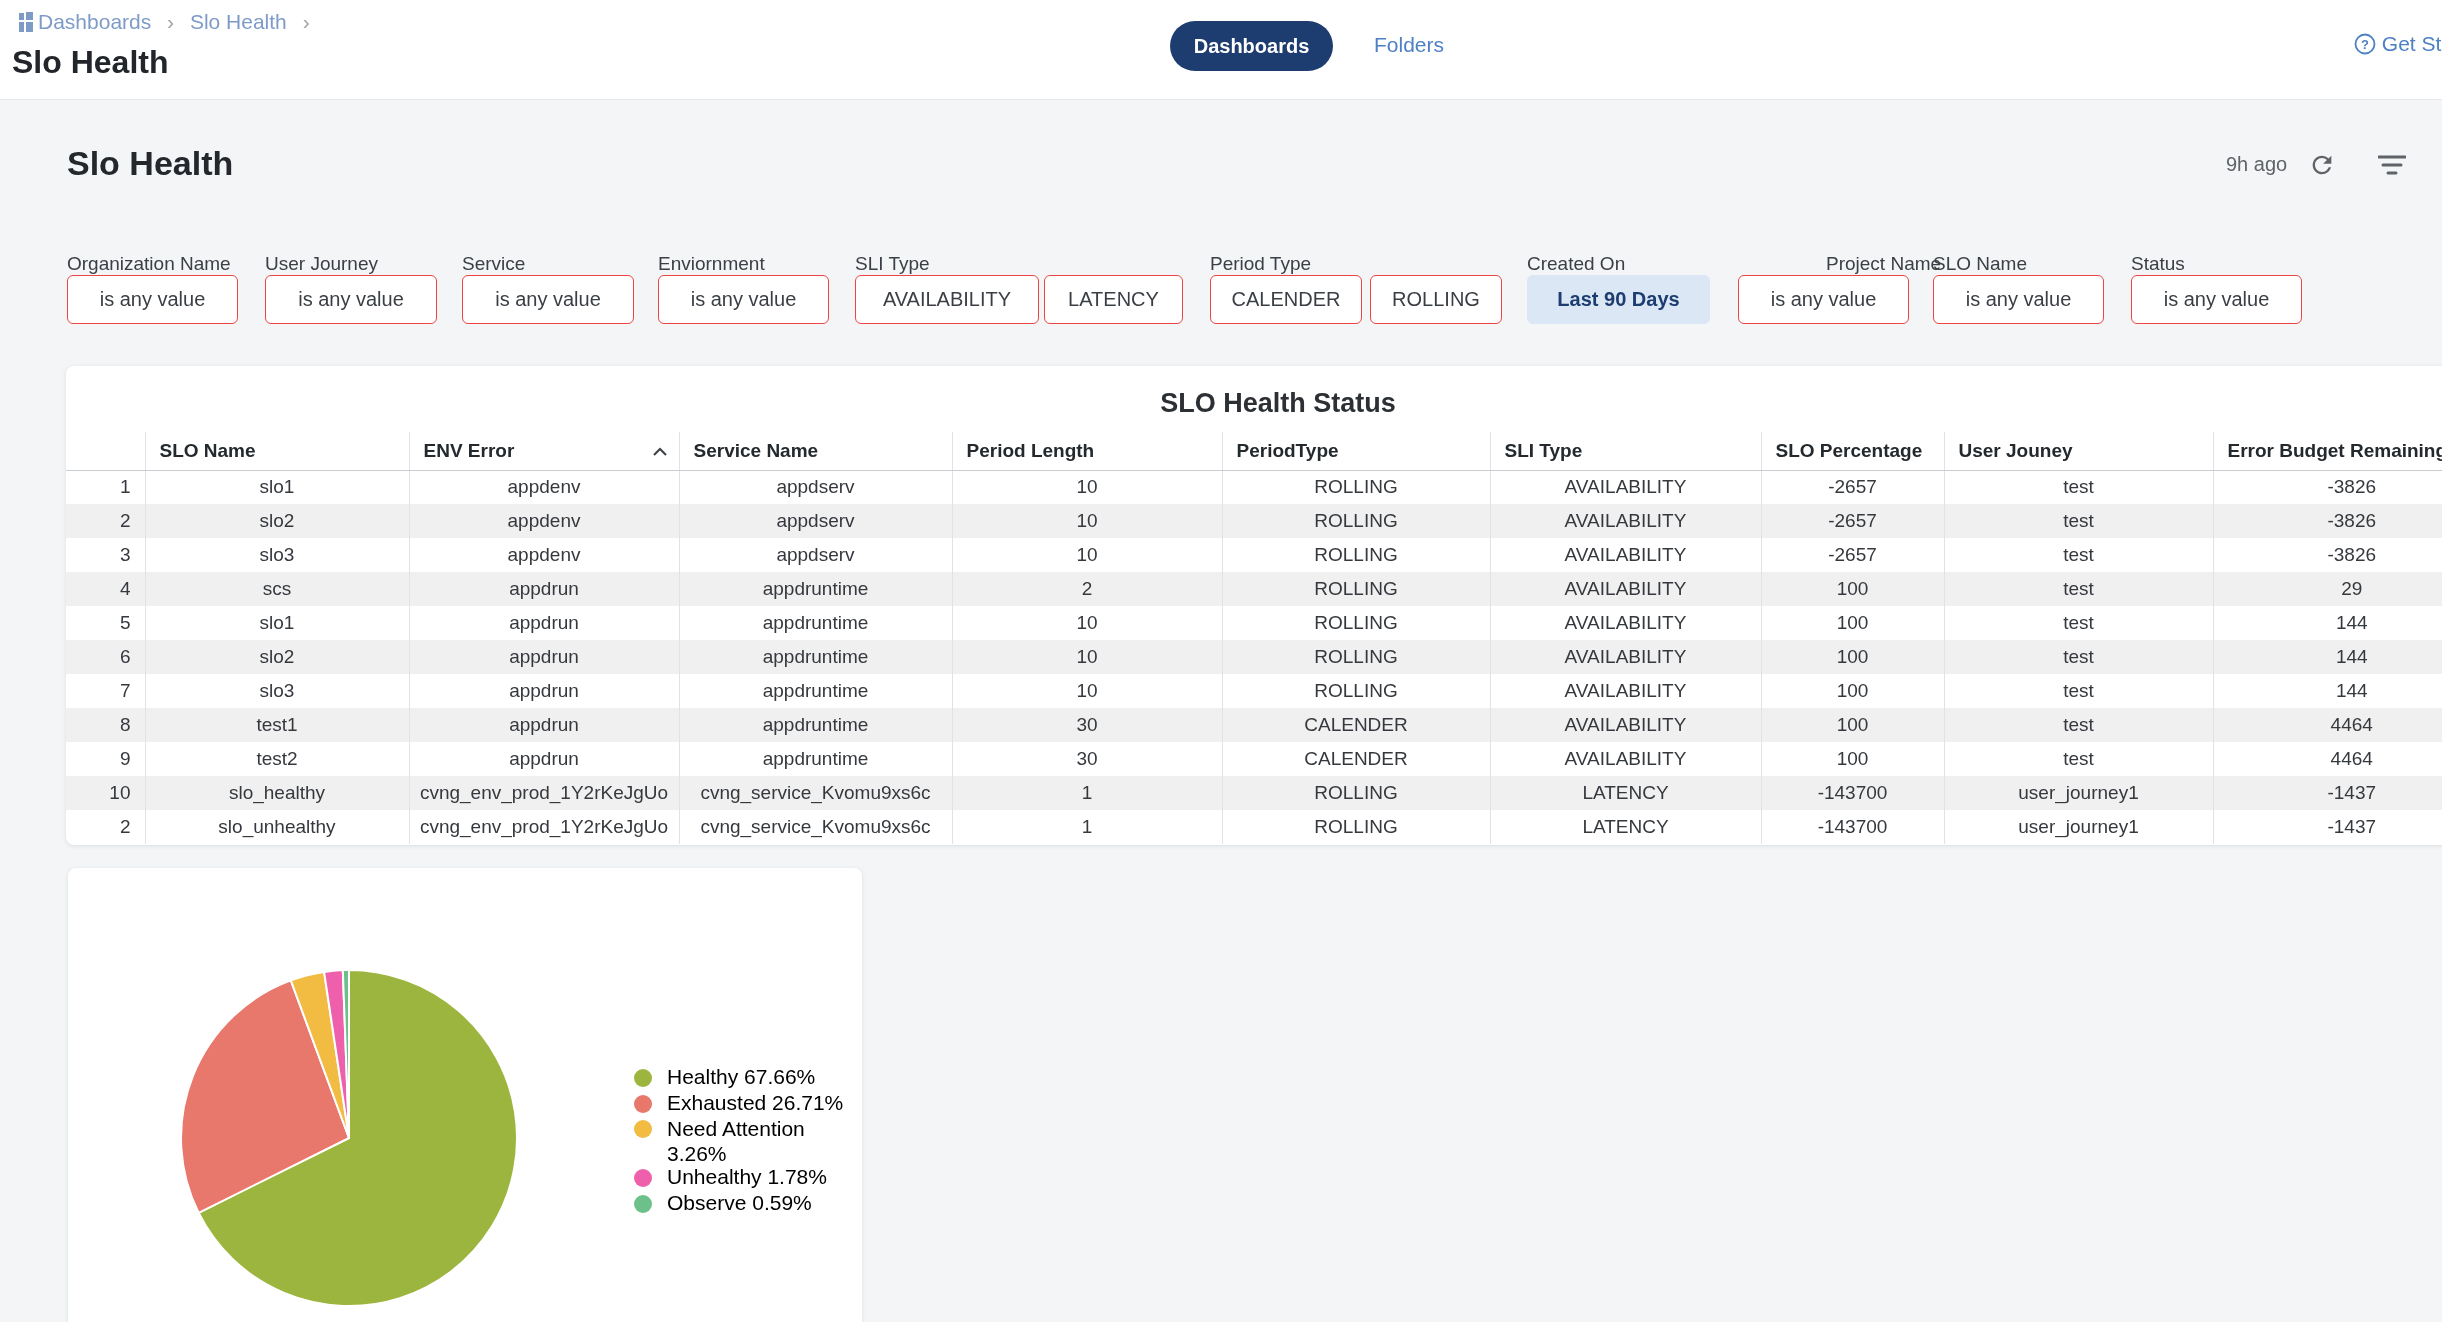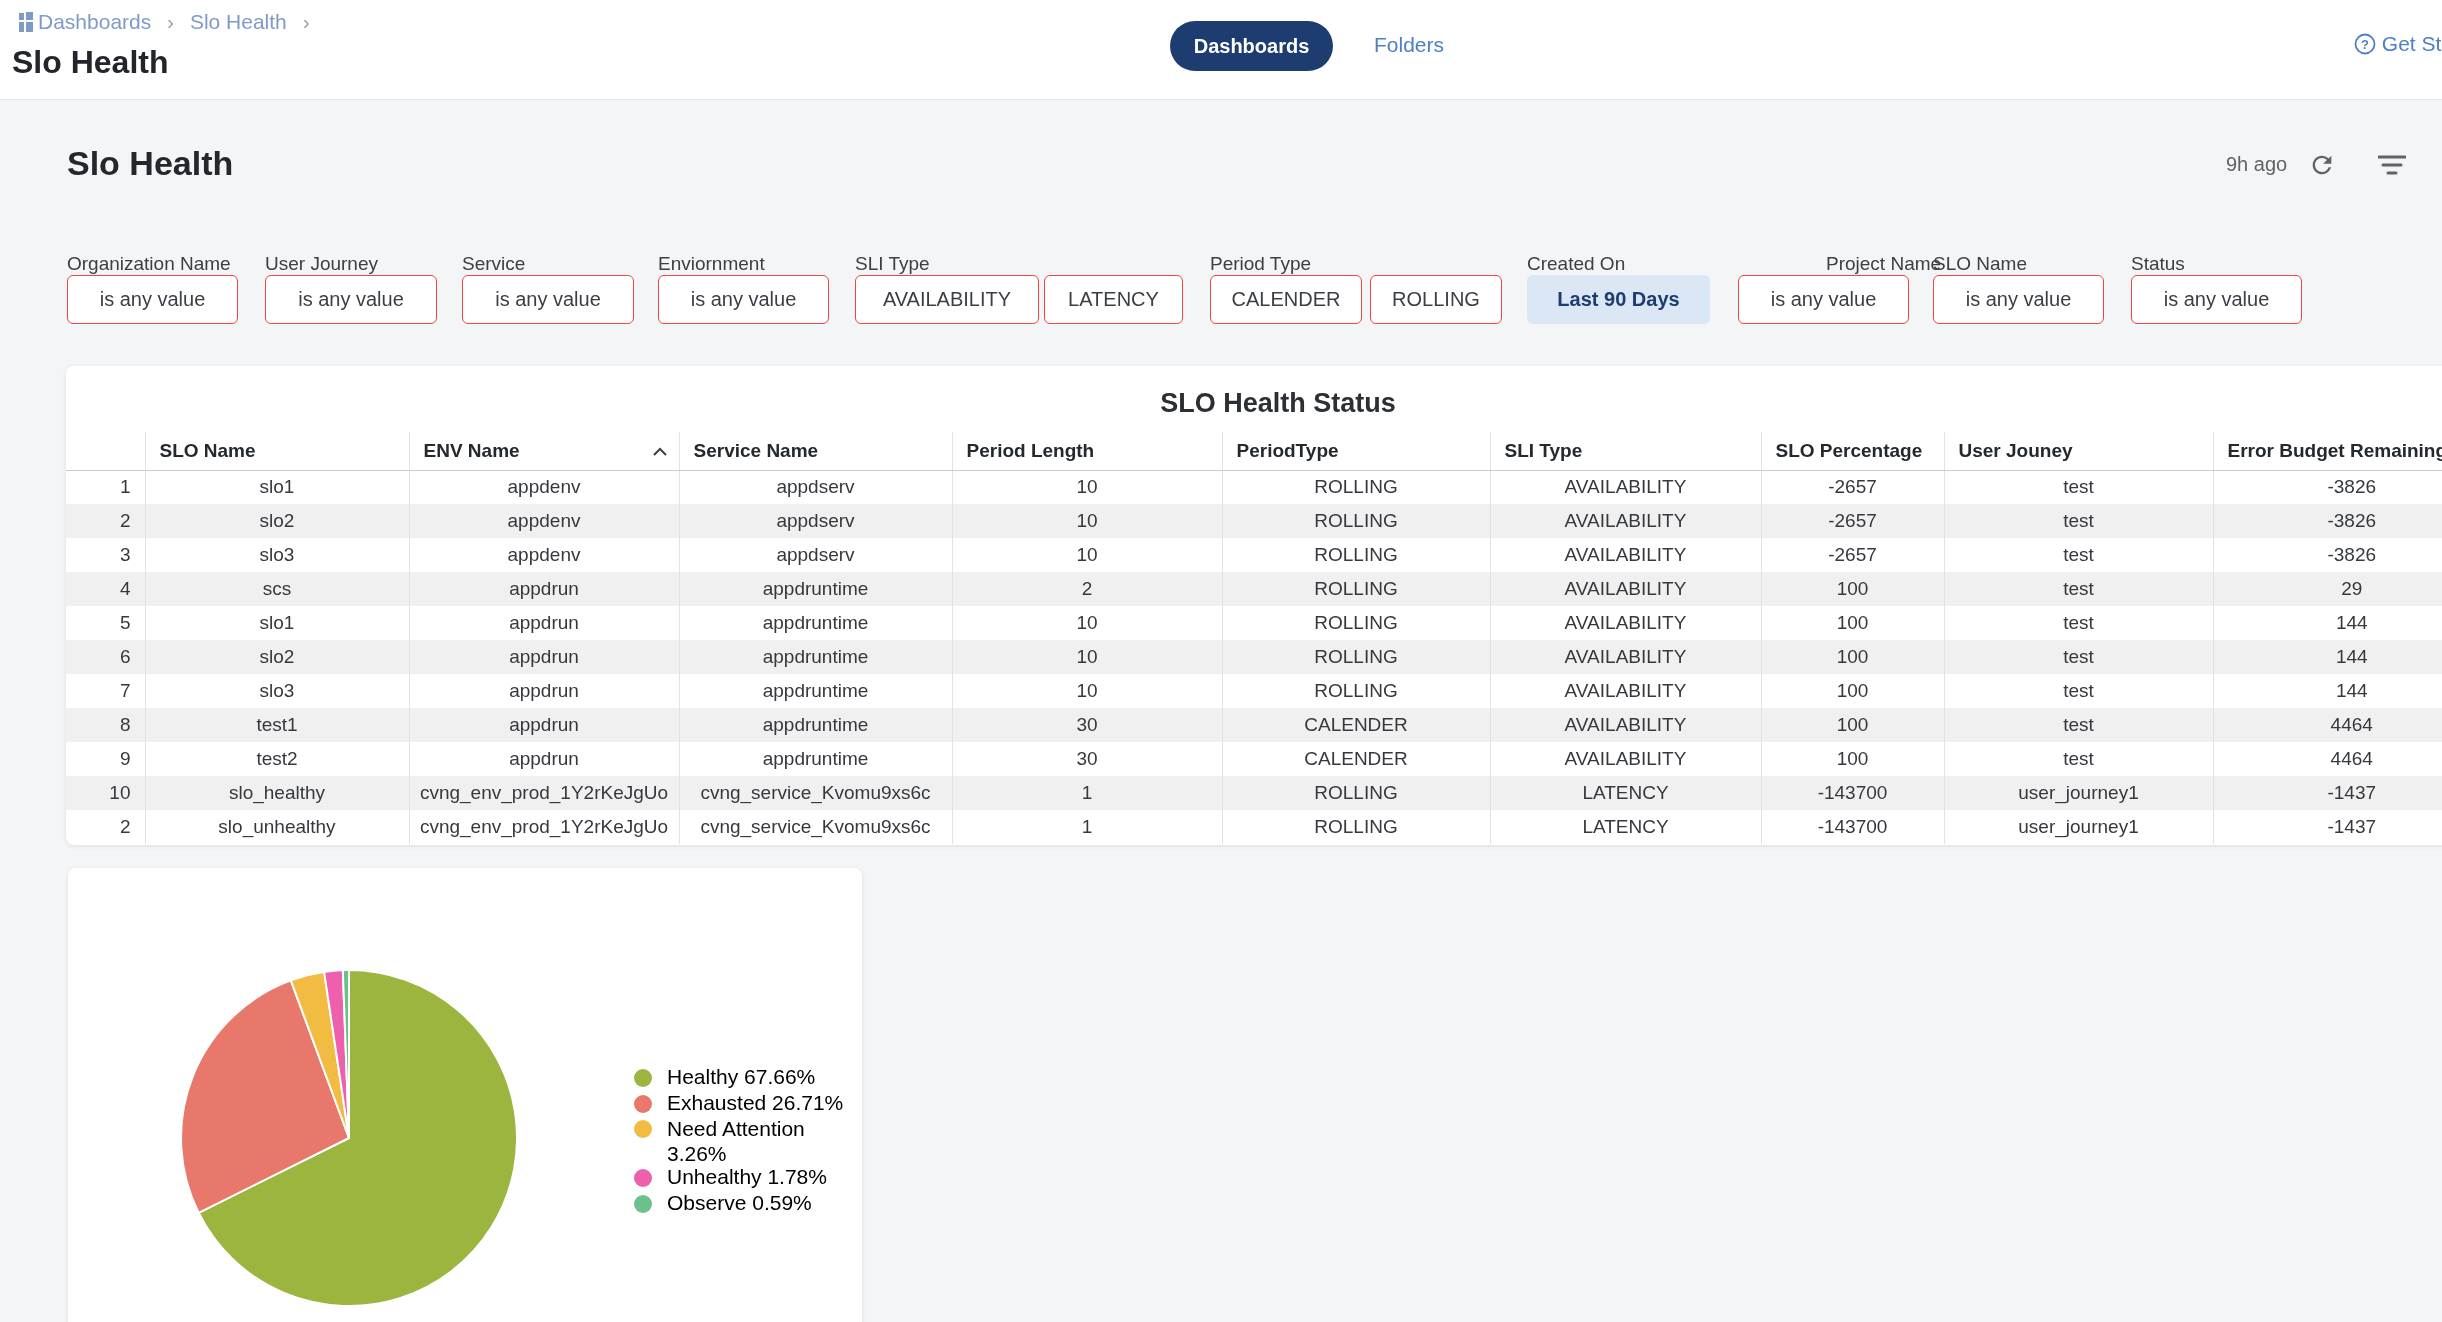--- a/index.html
+++ b/index.html
@@ -109,21 +109,21 @@
         <col style="width:268px">
         <col style="width:271px">
         <col style="width:183px">
         <col style="width:269px">
         <col style="width:277px">
     </colgroup>
     <tbody>
         <tr>
       <th></th>
           <th class="vb">SLO Name</th>
-          <th class="vb">ENV Name</th>
+          <th class="vb">ENV Error</th>
           <th class="vb">Service Name</th>
           <th class="vb">Period Length</th>
           <th class="vb">PeriodType</th>
           <th class="vb">SLI Type</th>
           <th class="vb">SLO Percentage</th>
           <th class="vb">User Jouney</th>
           <th class="vb">Error Budget Remaining</th>
     </tr>
     <tr>
           <td class="num">1</td>

